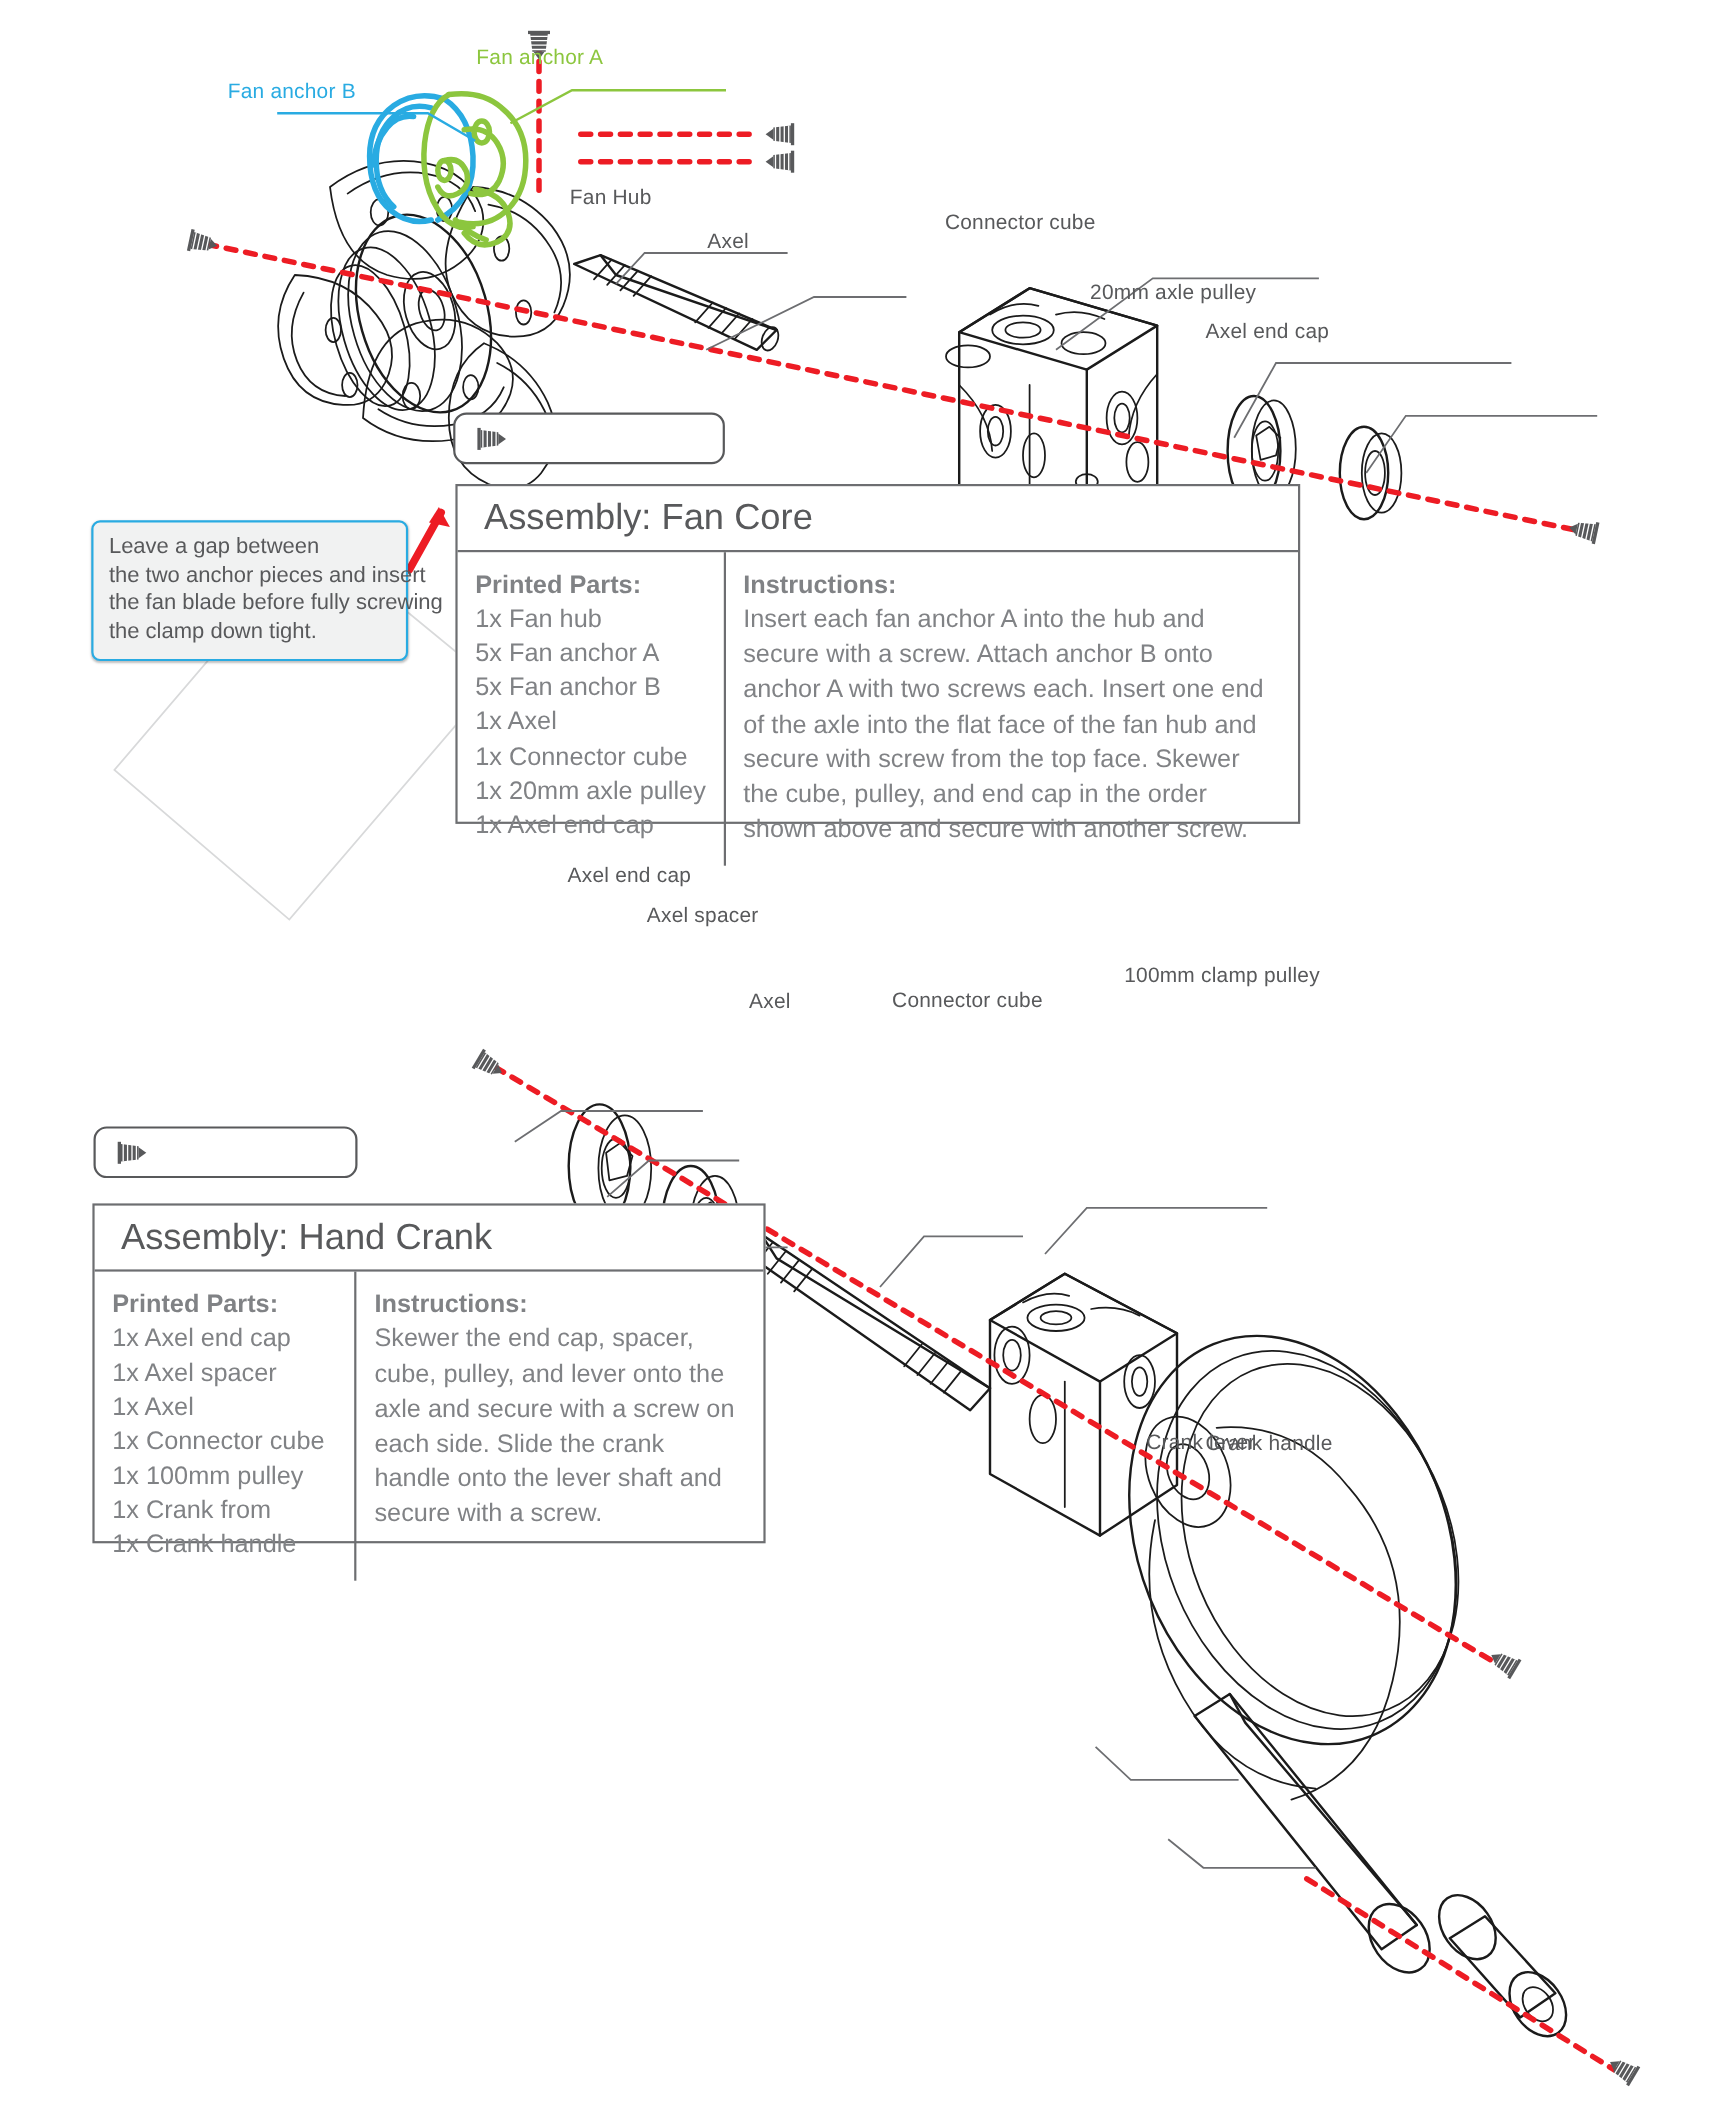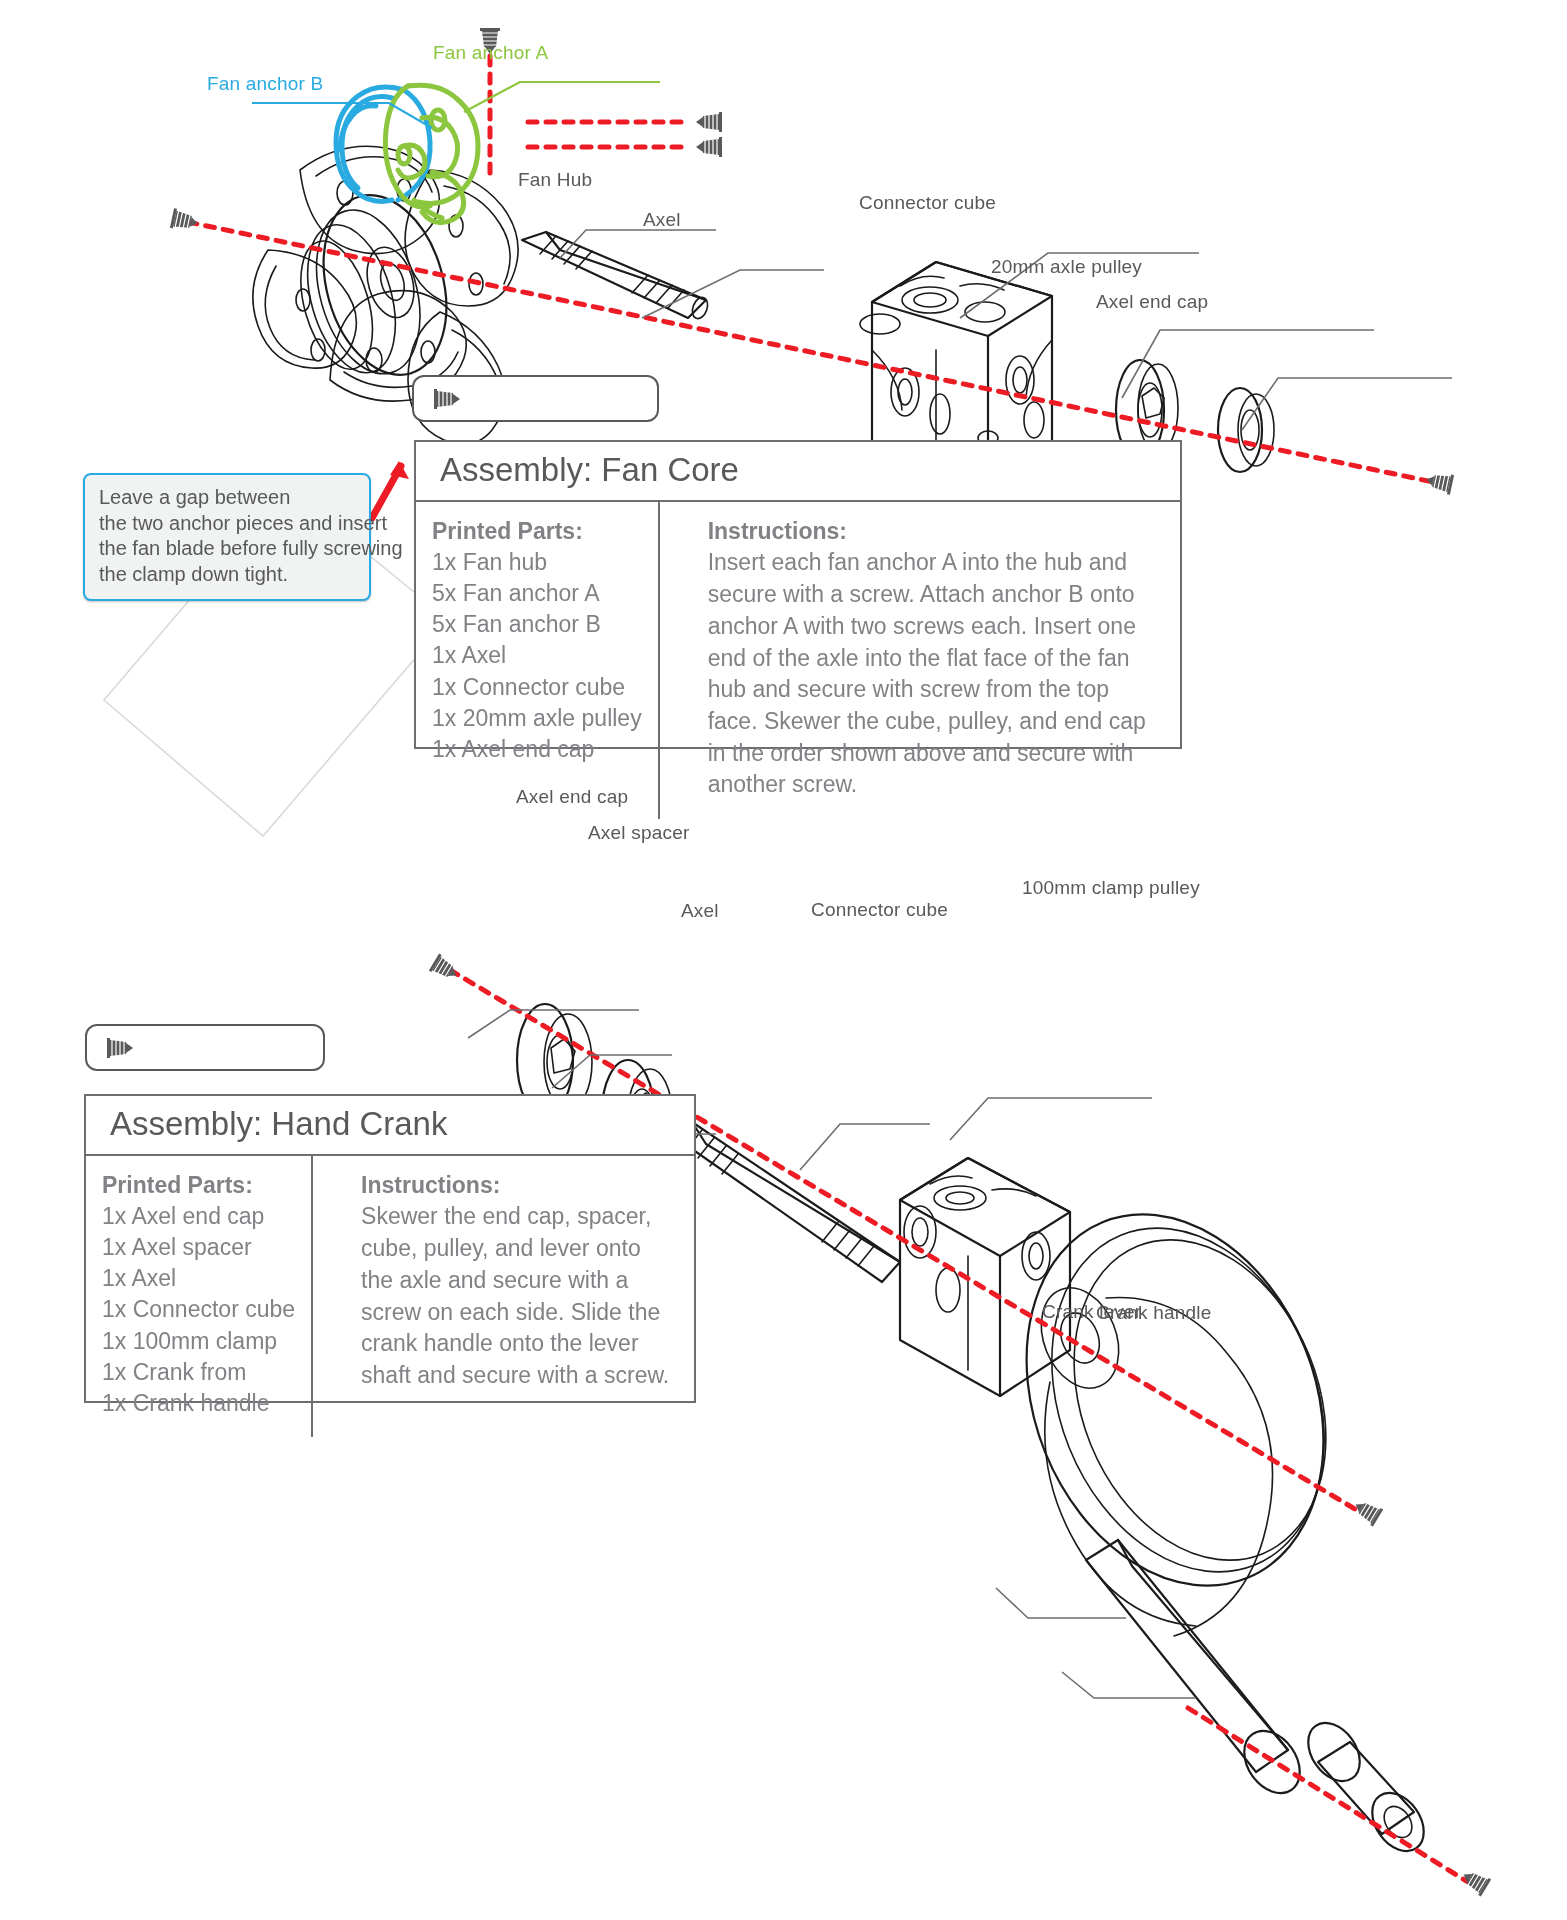--- a/index.html
+++ b/index.html
@@ -16,21 +16,21 @@
   }
   .lbl.blue{color:#29abe2;}
   .lbl.green{color:#8cc63e;}
 
   
   .card{position:absolute;border:2px solid #6d6e71;background:#ffffff;}
   .card .card-title{
     font-size:33px;color:#58595b;padding:10px 18px 12px 24px;
     border-bottom:2px solid #6d6e71;line-height:1.1;
   }
-  .card .card-body{display:flex;gap:32px;}
+  .card .card-body{display:flex;}
   .card .col{padding:14px 16px 18px 16px;}
   .card .col.parts{border-right:2px solid #6d6e71;}
   .card .h{font-weight:bold;font-size:23px;color:#808285;line-height:1.35;}
   .card .li{font-size:23px;color:#808285;line-height:1.35;white-space:nowrap;}
   .card .p{font-size:23px;color:#808285;line-height:1.38;}
 
   
   .chip{
     position:absolute;border:2px solid #58595b;border-radius:12px;background:#fff;
     display:flex;align-items:center;padding-left:16px;box-sizing:border-box;
@@ -352,21 +352,21 @@
 
   <div class="card" style="left:84px;top:1094px;width:608px;height:305px;">
     <div class="card-title">Assembly: Hand Crank</div>
     <div class="card-body">
       <div class="col parts" style="width:218px;">
         <div class="h">Printed Parts:</div>
         <div class="li">1x Axel end cap</div>
         <div class="li">1x Axel spacer</div>
         <div class="li">1x Axel</div>
         <div class="li">1x Connector cube</div>
-        <div class="li">1x 100mm clamp</div>
+        <div class="li">1x 100mm pulley</div>
         <div class="li">1x Crank from</div>
         <div class="li">1x Crank handle</div>
       </div>
       <div class="col instr" style="width:360px;">
         <div class="h">Instructions:</div>
         <div class="p">Skewer the end cap, spacer, cube, pulley, and lever onto the axle and secure with a screw on each side. Slide the crank handle onto the lever shaft and secure with a screw.</div>
       </div>
     </div>
   </div>
 

